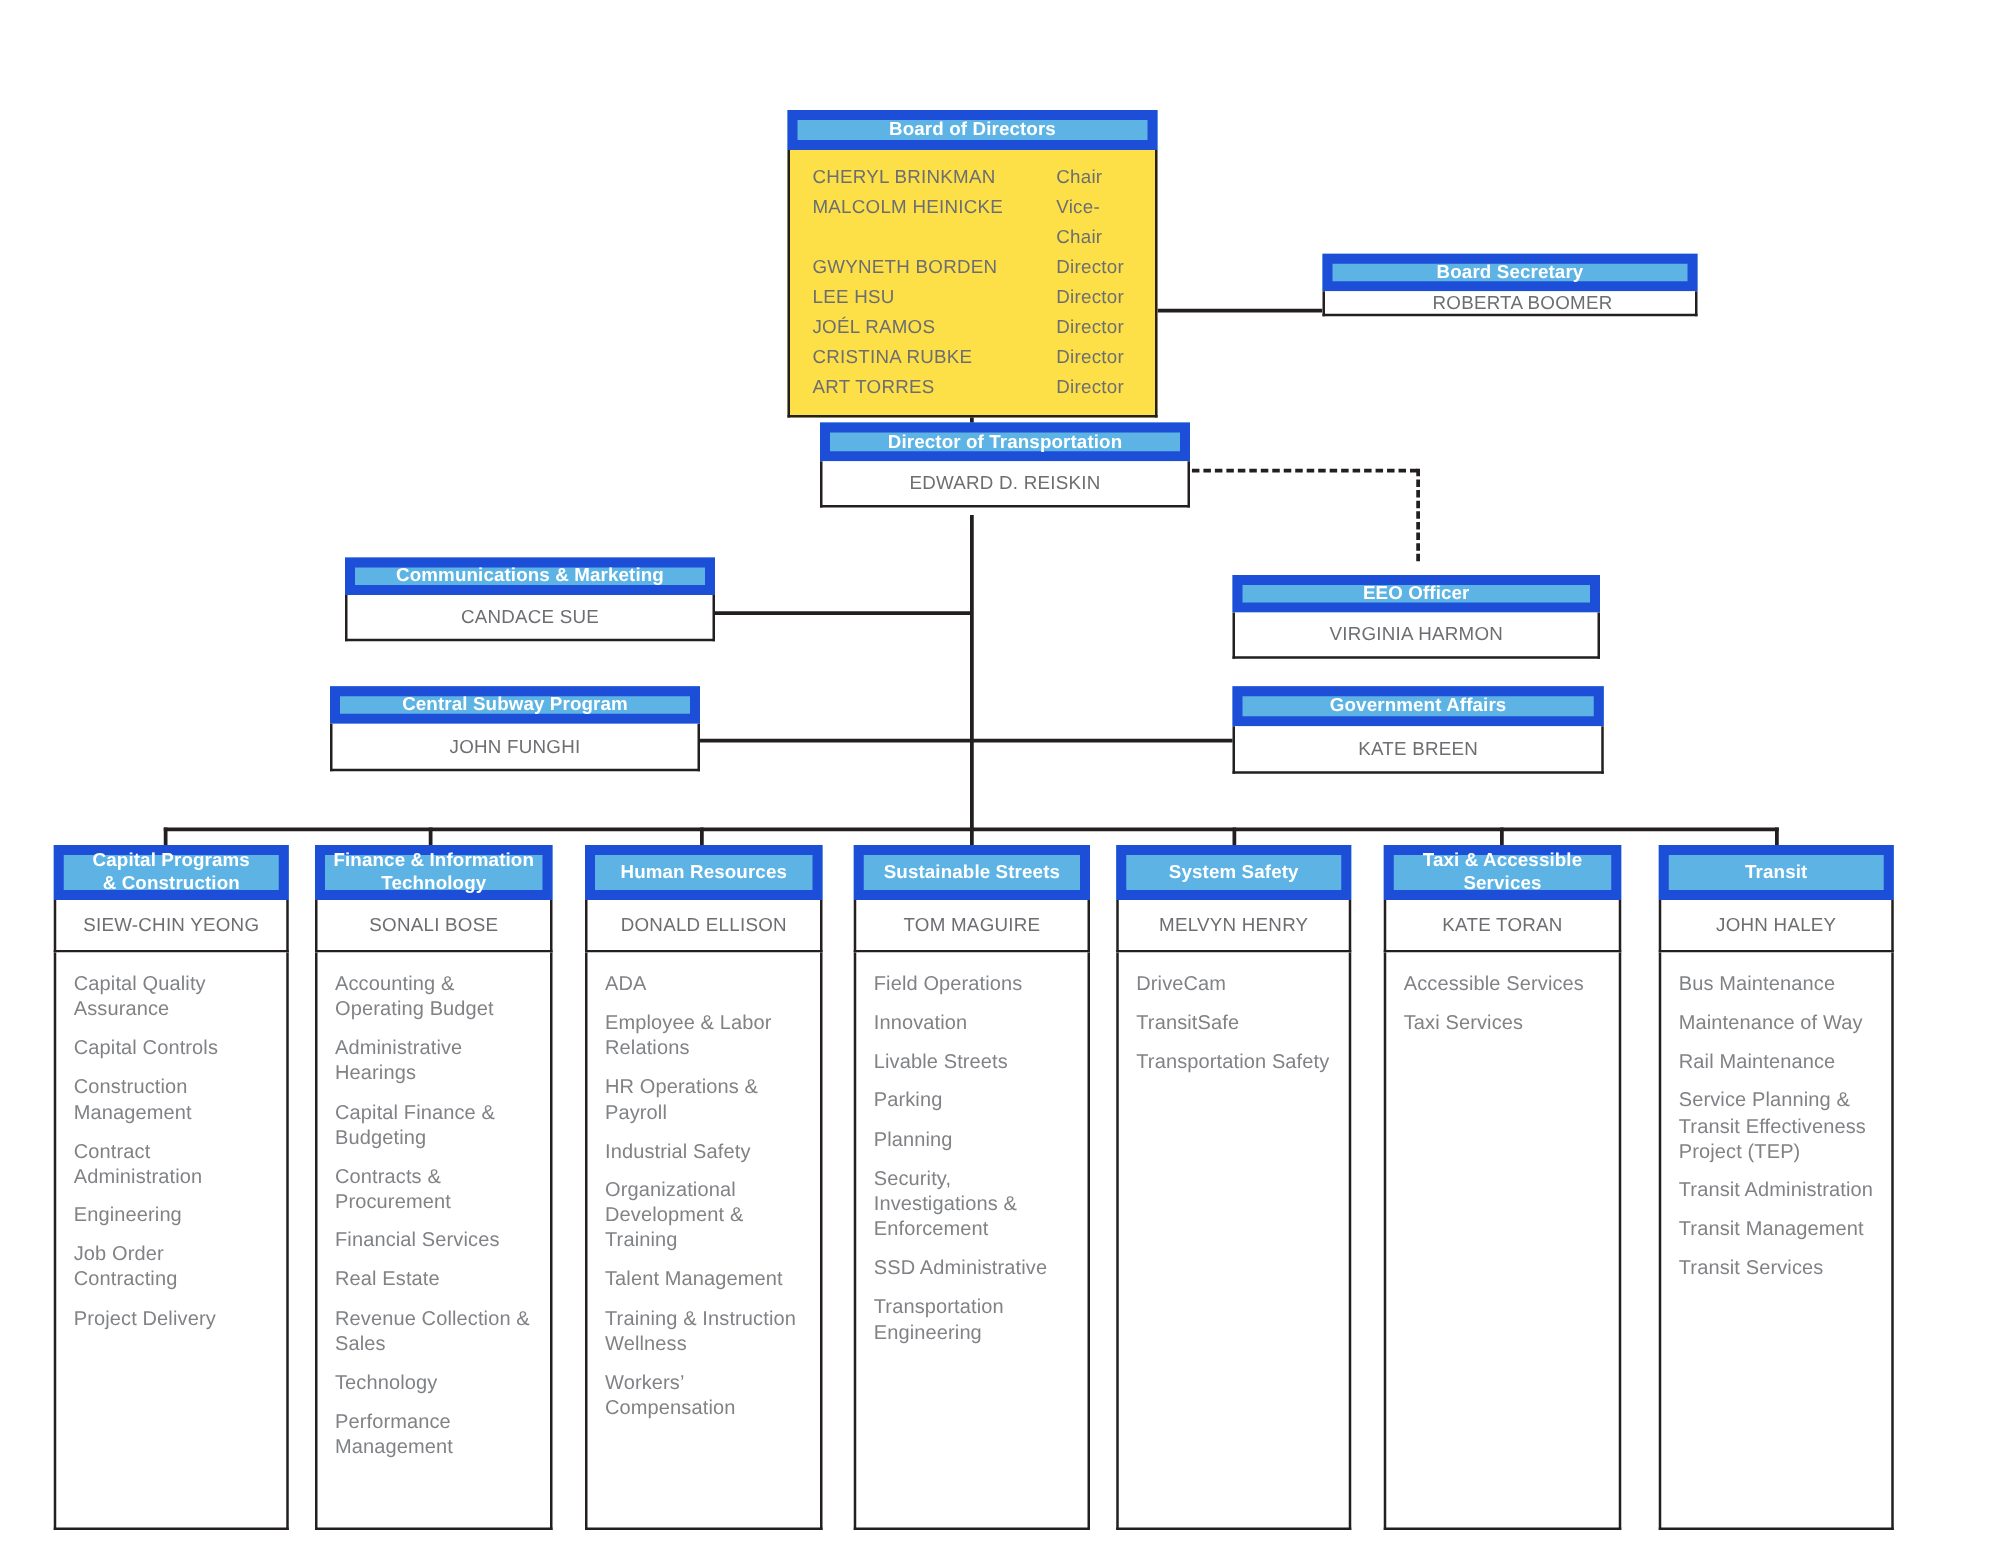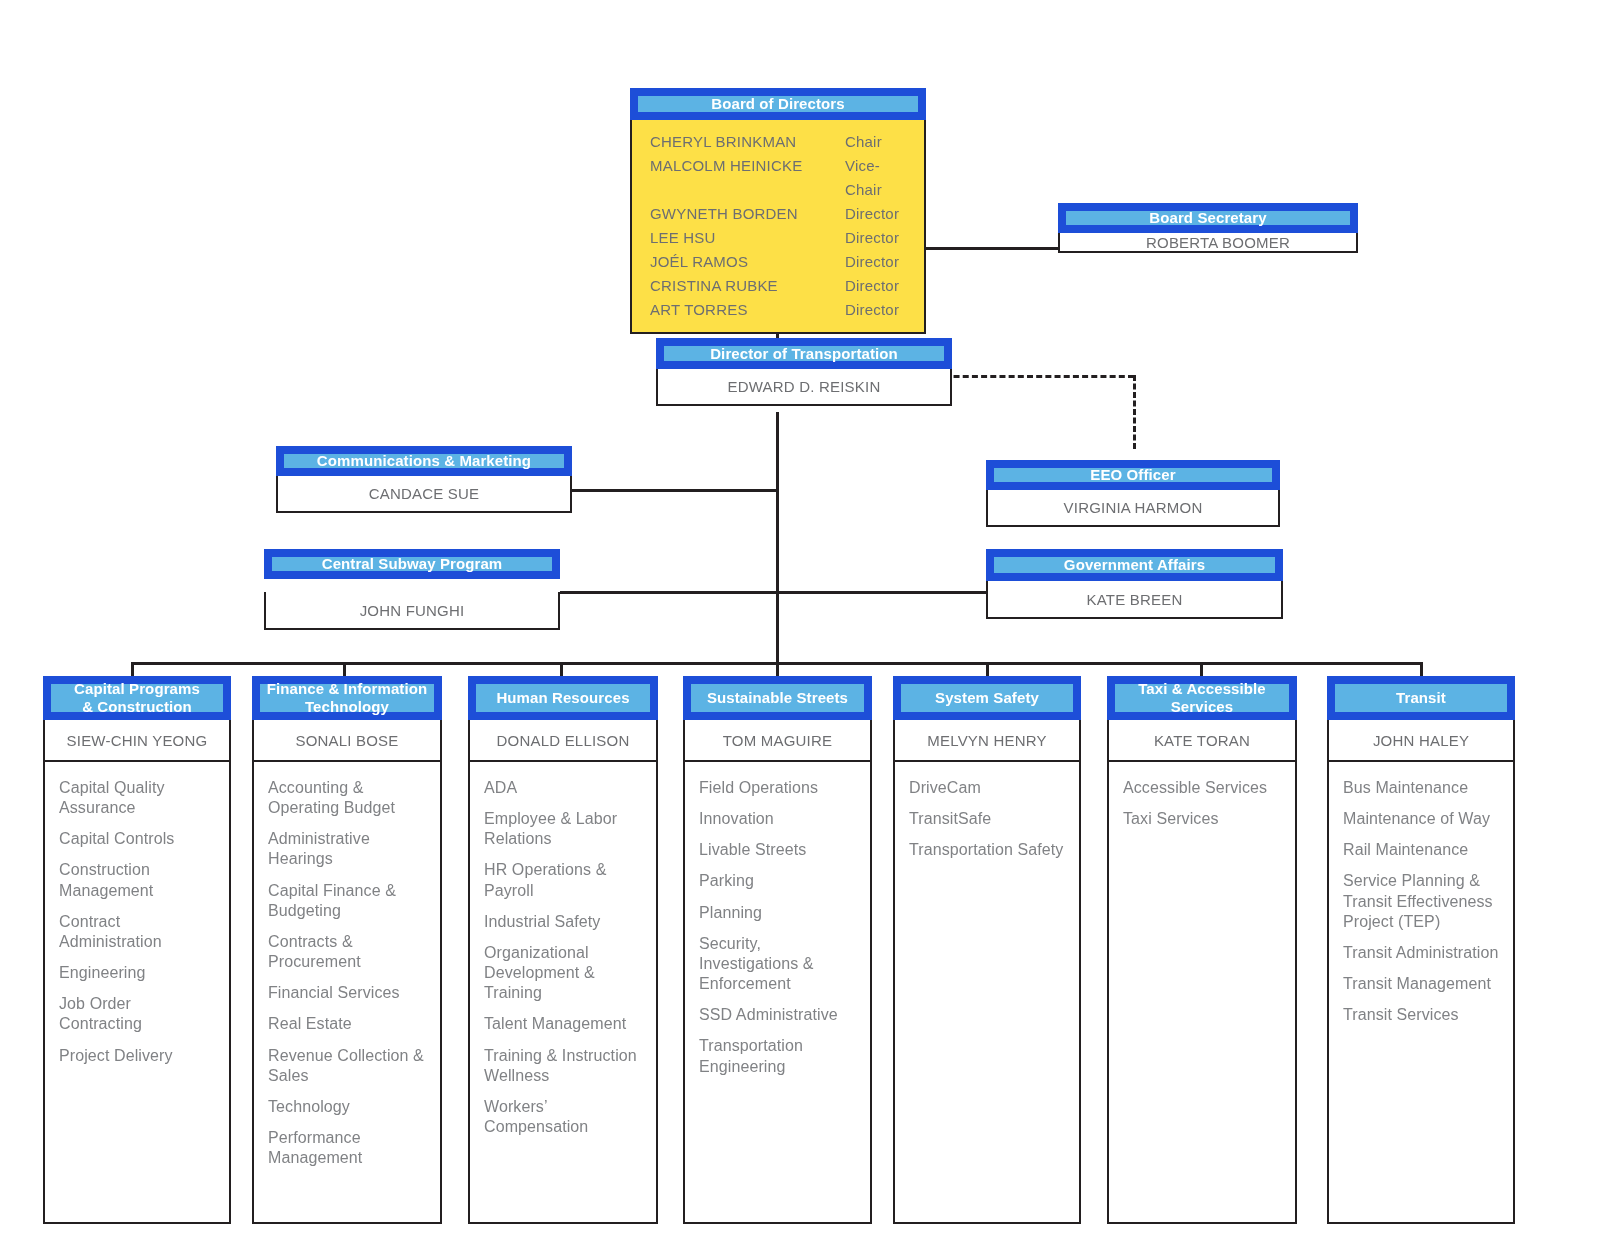--- a/index.html
+++ b/index.html
@@ -100,21 +100,21 @@
   #comm-box { left: 264px; top: 446px; width: 296px; margin-left: 12px; }
   #comm-box .hdr { height: 30px; }
   #comm-box .namebox { height: 37px; }
 
   #eeo-box { left: 986px; top: 447px; width: 294px; margin-top: 13px; }
   #eeo-box .hdr { height: 30px; }
   #eeo-box .namebox { height: 37px; }
 
   #subway-box { left: 264px; top: 549px; width: 296px; }
   #subway-box .hdr { height: 30px; }
-  #subway-box .namebox { height: 38px; margin-top: 13px; }
+  #subway-box .namebox { height: 38px; }
 
   #govaff-box { left: 986px; top: 549px; width: 297px; }
   #govaff-box .hdr { height: 32px; }
   #govaff-box .namebox { height: 38px; }
 
   
   .division { position: absolute; top: 676px; z-index: 5; }
   .division .hdr { height: 44px; }
   .division .namebox { height: 42px; }
   .division .listbox { height: 390px; }

